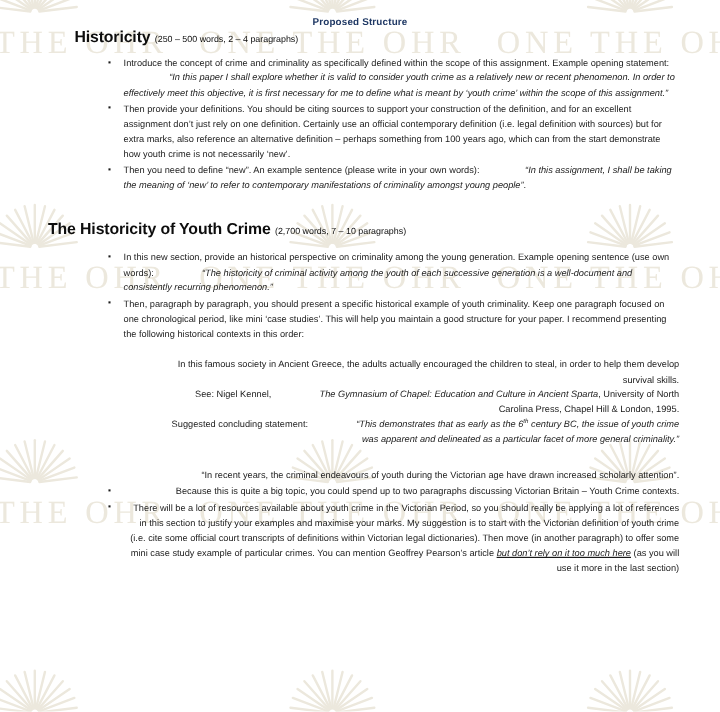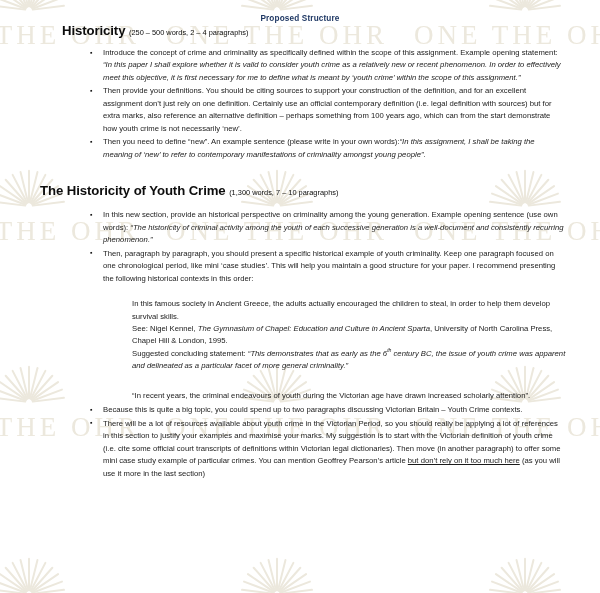--- a/index.html
+++ b/index.html
@@ -125,50 +125,52 @@
     top: 0px;
     font-size: 7.6px;
     font-weight: normal;
   }
   .subsec-head .wc { font-weight: bold; }
 
   .subsec-body {
     padding-left: 14px;
     font-size: 7.7px;
     line-height: 1.62;
+    text-align: right;
   }
   .subsec-body p { margin: 0; }
 
   ul.lvl2 {
     list-style: none;
     margin: 2px 0 0 0;
     padding: 0 0 0 56px;
+    text-align: right;
   }
   ul.lvl2 > li {
     position: relative;
     font-size: 7.7px;
     line-height: 1.62;
     padding-left: 13px;
     margin-bottom: 1px;
   }
   ul.lvl2 > li::before {
     content: "\25AA";
     position: absolute;
     left: 0;
     top: -0.5px;
     font-size: 7px;
   }
 
-  i, .it { font-style: italic; }
+  i, .it { font-style: italic; margin-left: 38px; }
   .lnk {
     color: #3b5fa8;
     text-decoration: underline;
     word-break: break-all;
   }
-  .ul-plain { text-decoration: underline; }
+  .ul-plain { text-decoration: underline; font-style: italic; }
   sup { font-size: .66em; vertical-align: super; line-height: 0; }
 </style>
 </head>
 <body>
 
 <div id="watermark-layer">
     <div class="wm-unit" style="left: -96px; top: -28px;"><span><svg class="wm-fan" viewBox="0 0 74 42" xmlns="http://www.w3.org/2000/svg">
           <line x1="33.0" y1="39.5" x2="0.3" y2="35.5" stroke="#ece8dd" stroke-width="2.1" stroke-linecap="round"></line>
           <line x1="33.3" y1="38.6" x2="2.4" y2="26.9" stroke="#ece8dd" stroke-width="2.1" stroke-linecap="round"></line>
           <line x1="33.7" y1="37.7" x2="6.5" y2="19.0" stroke="#ece8dd" stroke-width="2.1" stroke-linecap="round"></line>
@@ -366,21 +368,21 @@
     <li>
       <span>Then provide your definitions. You should be citing sources to support your construction of the definition, and for an excellent assignment don’t just rely on one definition. Certainly use an official contemporary definition (i.e. legal definition with sources) but for extra marks, also reference an alternative definition – perhaps something from 100 years ago, which can from the start demonstrate how youth crime is not necessarily ‘new’.</span>
     </li>
     <li>
       <span>Then you need to define “new”. An example sentence (please write in your own words):</span><i>“In this assignment, I shall be taking the meaning of ‘new’ to refer to contemporary manifestations of criminality amongst young people”</i><span>.</span>
     </li>
   </ul>
 
   <h1 class="section-head second">
     <span>The Historicity of Youth Crime</span>
-    <span class="meta">(1,300 words, 7 – 10 paragraphs)</span>
+    <span class="meta">(2,700 words, 7 – 10 paragraphs)</span>
   </h1>
 
   <ul class="lvl1">
     <li>
       <span>In this new section, provide an historical perspective on criminality among the young generation. Example opening sentence (use own words): </span><i>“The historicity of criminal activity among the youth of each successive generation is a well-document and consistently recurring phenomenon.”</i>
     </li>
     <li>
       <span>Then, paragraph by paragraph, you should present a specific historical example of youth criminality. Keep one paragraph focused on one chronological period, like mini ‘case studies’. This will help you maintain a good structure for your paper. I recommend presenting the following historical contexts in this order:</span>
     </li>
   </ul>

